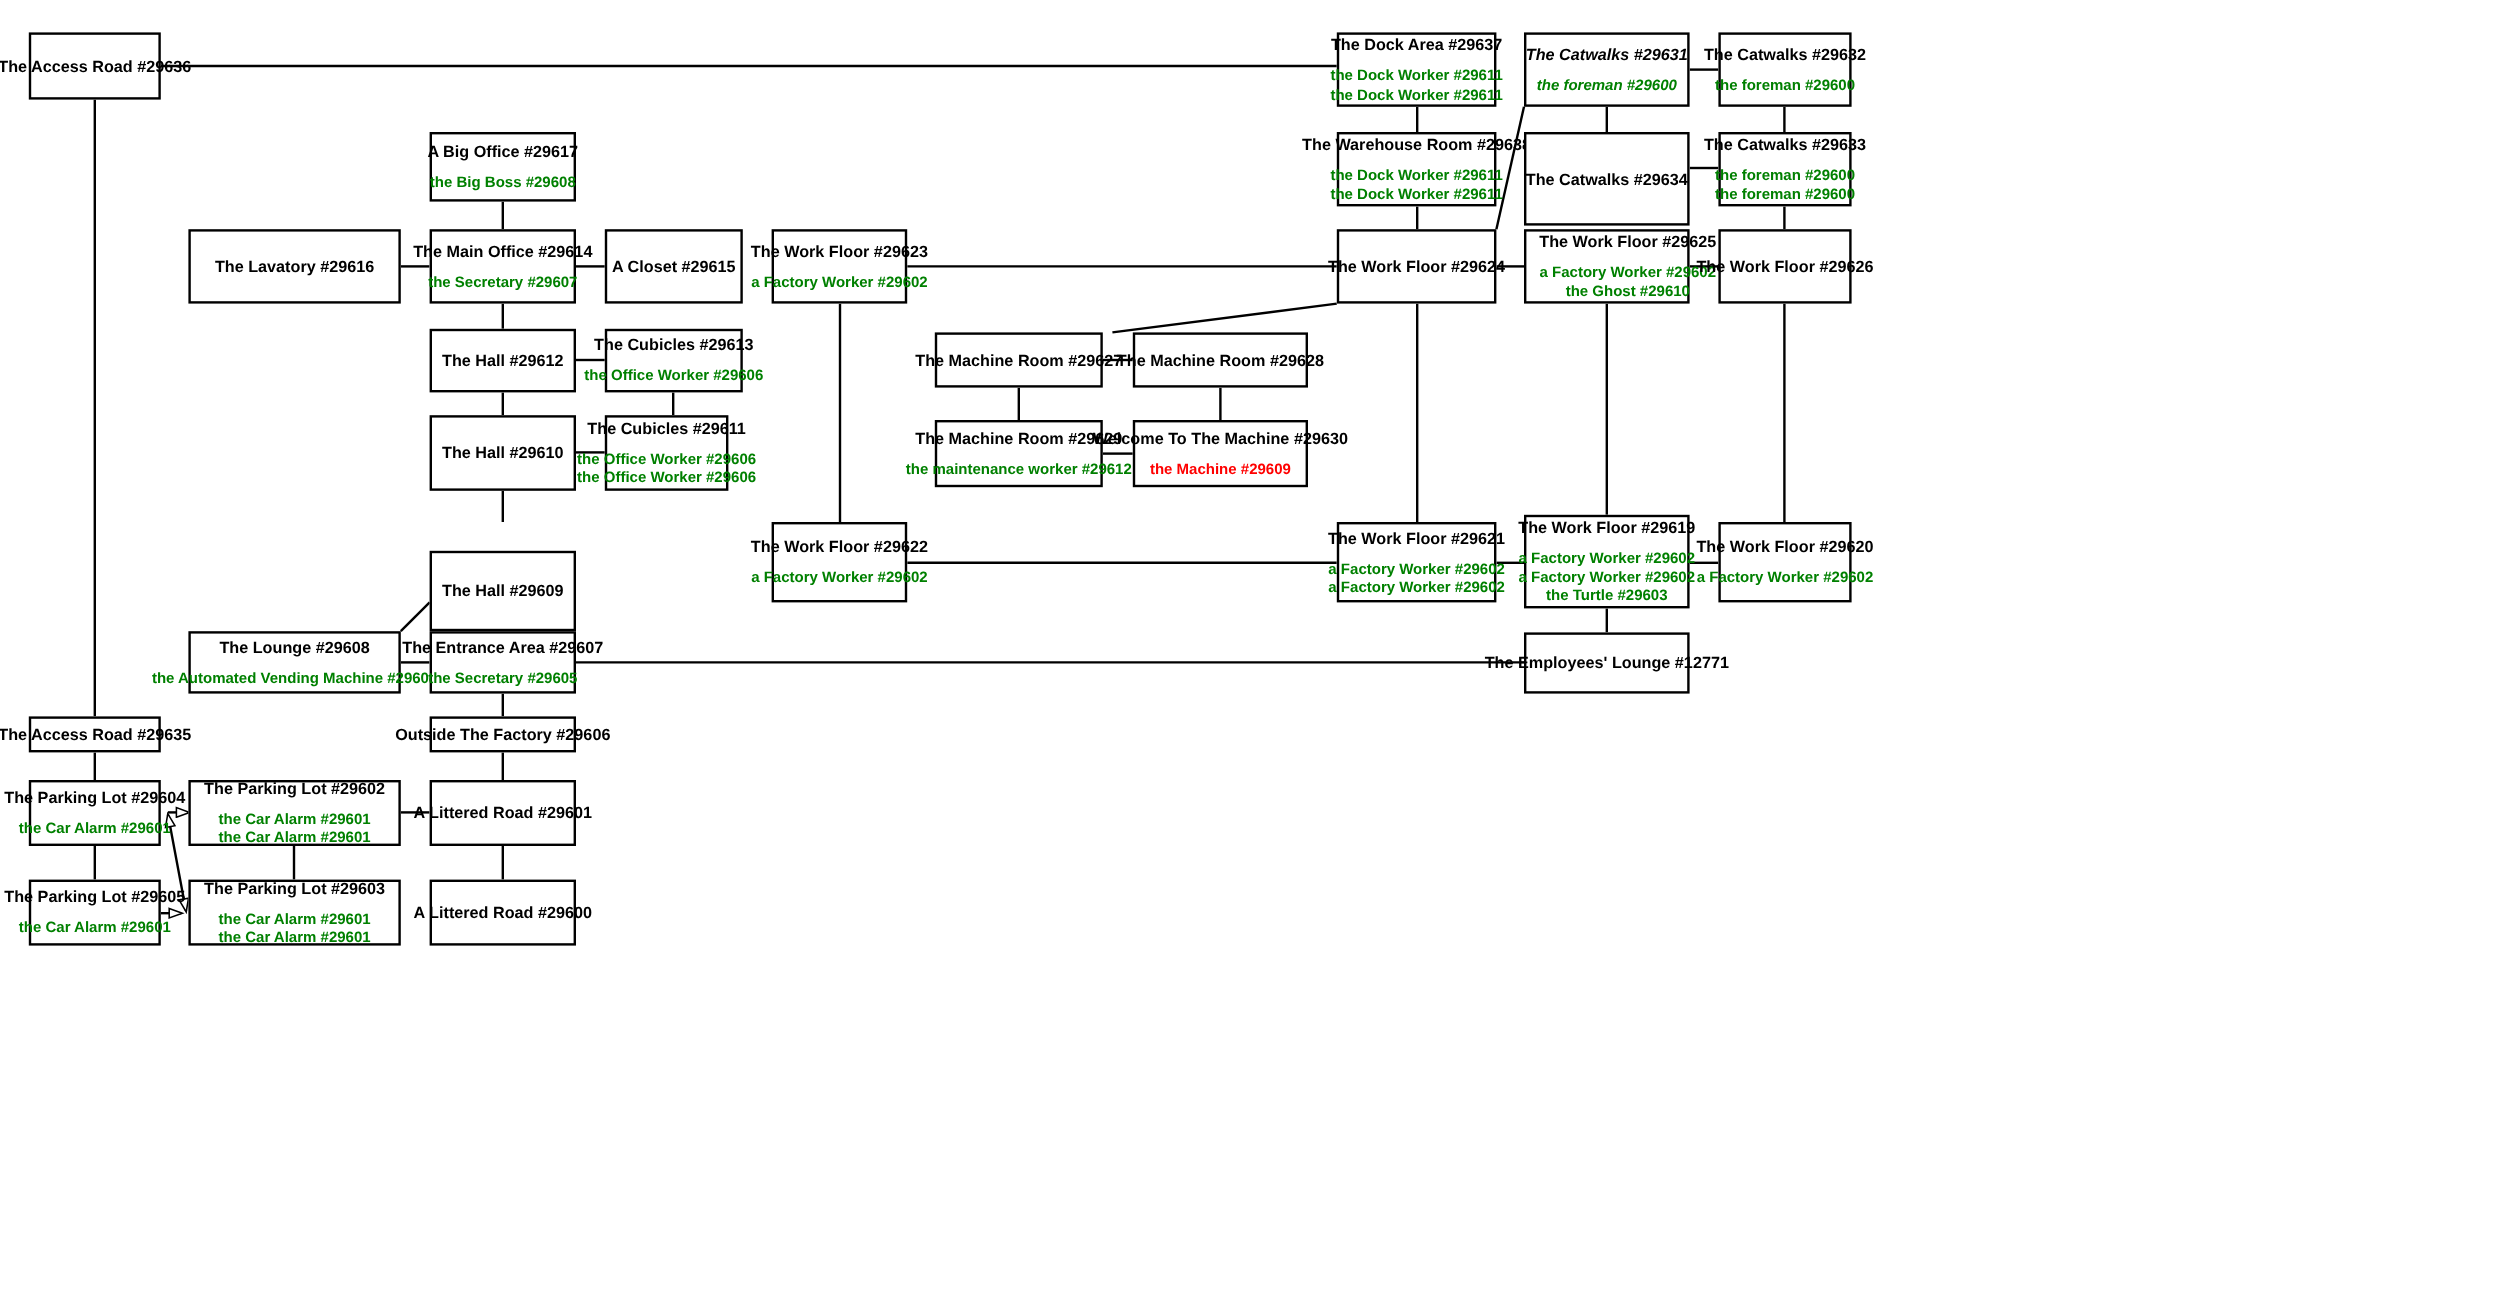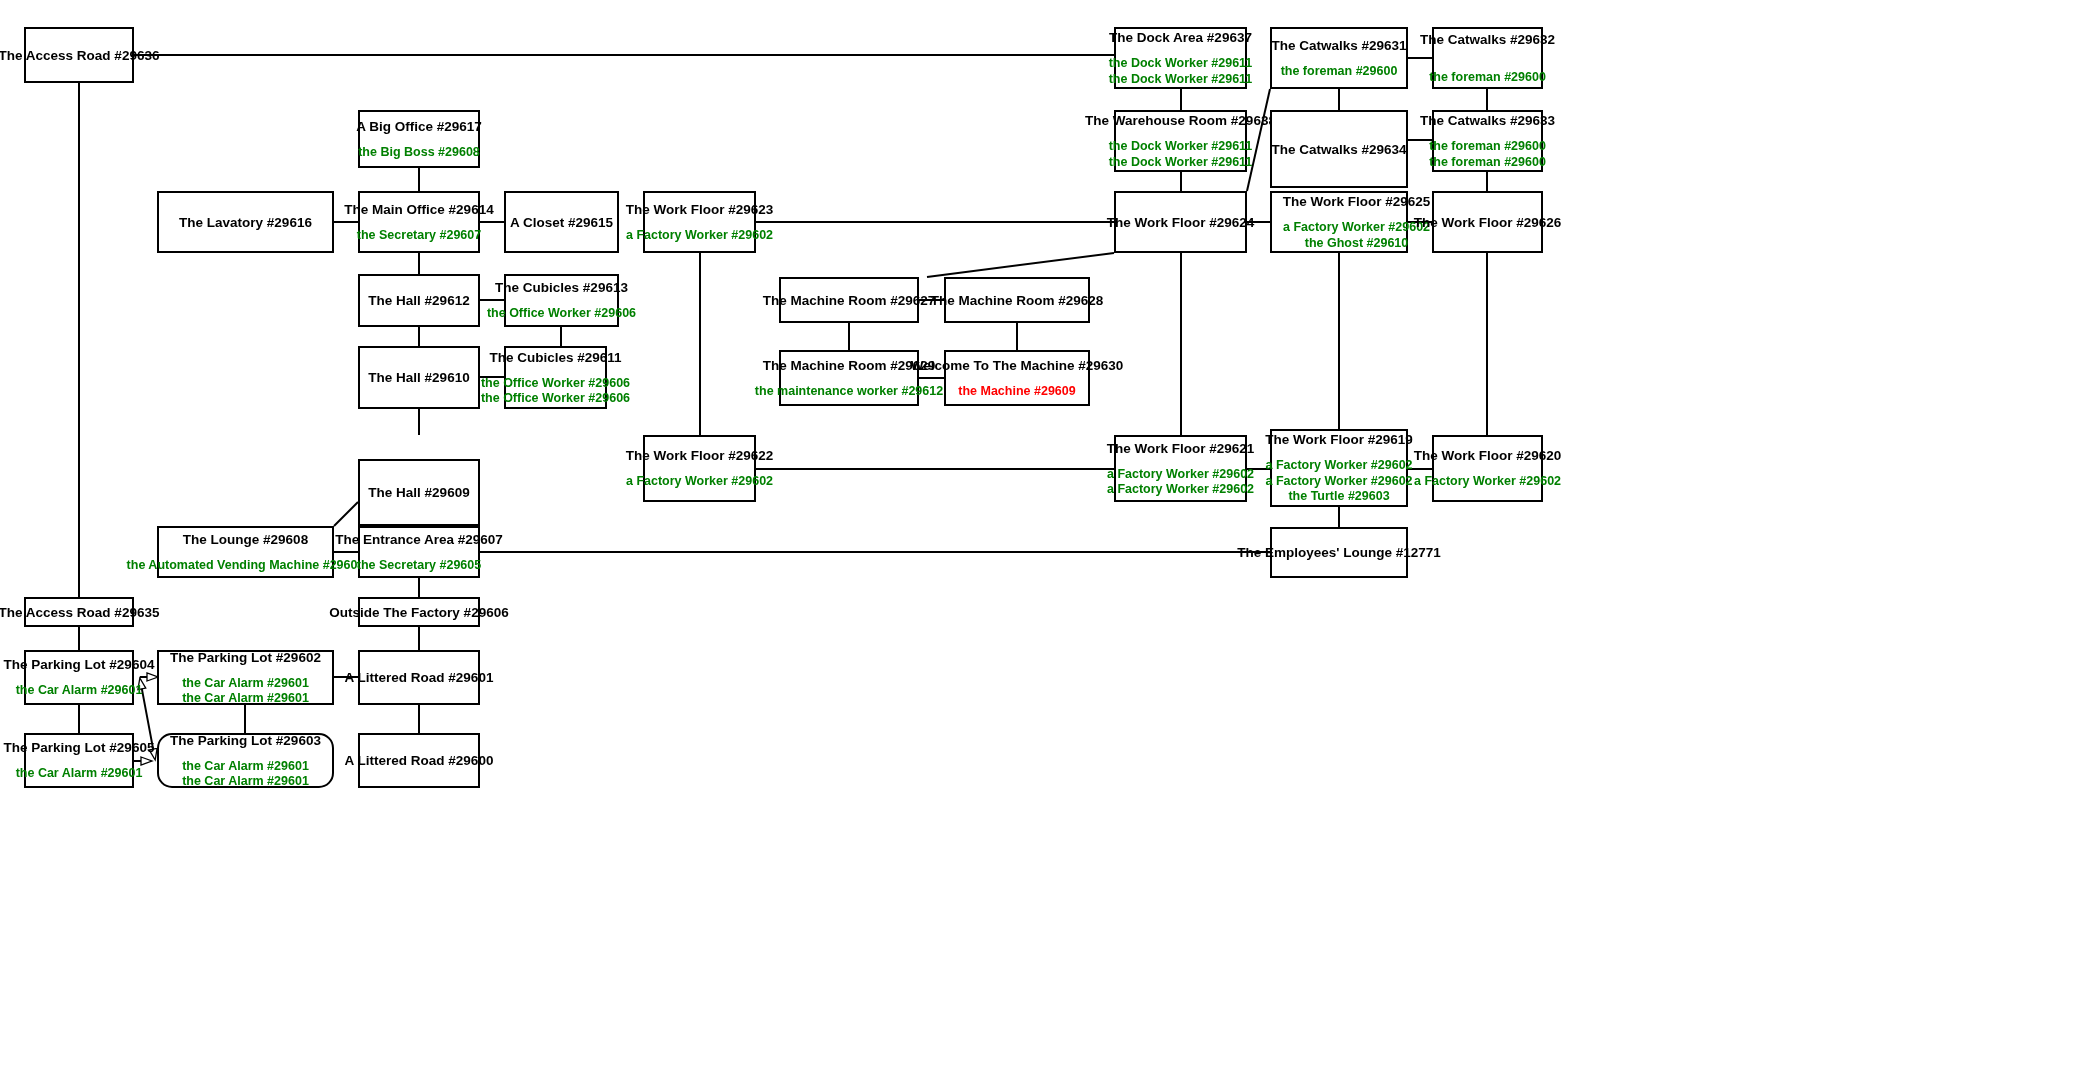--- a/index.html
+++ b/index.html
@@ -204,21 +204,21 @@
       <div class="node" style="left: 358px; top: 650px; width: 122px; height: 55px;">
         <div class="node-title">A Littered Road #29601</div>
         <div class="node-contents empty"></div>
       </div>
       <div class="node" style="left: 24px; top: 733px; width: 110px; height: 55px;">
         <div class="node-title">The Parking Lot #29605</div>
         <div class="node-contents">
           <div class="item green">the Car Alarm #29601</div>
         </div>
       </div>
-      <div class="node" style="left: 157px; top: 733px; width: 177px; height: 55px; border-radius: 15px;">
+      <div class="node" style="left: 157px; top: 733px; width: 177px; height: 55px;">
         <div class="node-title">The Parking Lot #29603</div>
         <div class="node-contents">
           <div class="item green">the Car Alarm #29601</div>
           <div class="item green">the Car Alarm #29601</div>
         </div>
       </div>
       <div class="node" style="left: 358px; top: 733px; width: 122px; height: 55px;">
         <div class="node-title">A Littered Road #29600</div>
         <div class="node-contents empty"></div>
       </div>
@@ -272,21 +272,21 @@
         <div class="node-title">The Work Floor #29624</div>
         <div class="node-contents empty"></div>
       </div>
       <div class="node" style="left: 1114px; top: 435px; width: 133px; height: 67px;">
         <div class="node-title">The Work Floor #29621</div>
         <div class="node-contents">
           <div class="item green">a Factory Worker #29602</div>
           <div class="item green">a Factory Worker #29602</div>
         </div>
       </div>
-      <div class="node" style="left: 1270px; top: 27px; width: 138px; height: 62px;">
+      <div class="node" style="left: 1270px; top: 27px; width: 138px; height: 62px; font-style: italic;">
         <div class="node-title">The Catwalks #29631</div>
         <div class="node-contents">
           <div class="item green">the foreman #29600</div>
         </div>
       </div>
       <div class="node" style="left: 1270px; top: 110px; width: 138px; height: 78px;">
         <div class="node-title">The Catwalks #29634</div>
         <div class="node-contents empty"></div>
       </div>
       <div class="node" style="left: 1270px; top: 191px; width: 138px; height: 62px; padding-left: 39px;">
@@ -301,21 +301,21 @@
         <div class="node-contents">
           <div class="item green">a Factory Worker #29602</div>
           <div class="item green">a Factory Worker #29602</div>
           <div class="item green">the Turtle #29603</div>
         </div>
       </div>
       <div class="node" style="left: 1270px; top: 527px; width: 138px; height: 51px;">
         <div class="node-title">The Employees' Lounge #12771</div>
         <div class="node-contents empty"></div>
       </div>
-      <div class="node" style="left: 1432px; top: 27px; width: 111px; height: 62px; justify-content: space-between;">
+      <div class="node" style="left: 1432px; top: 27px; width: 111px; height: 62px;">
         <div class="node-title">The Catwalks #29632</div>
         <div class="node-contents">
           <div class="item green">the foreman #29600</div>
         </div>
       </div>
       <div class="node" style="left: 1432px; top: 110px; width: 111px; height: 62px;">
         <div class="node-title">The Catwalks #29633</div>
         <div class="node-contents">
           <div class="item green">the foreman #29600</div>
           <div class="item green">the foreman #29600</div>

